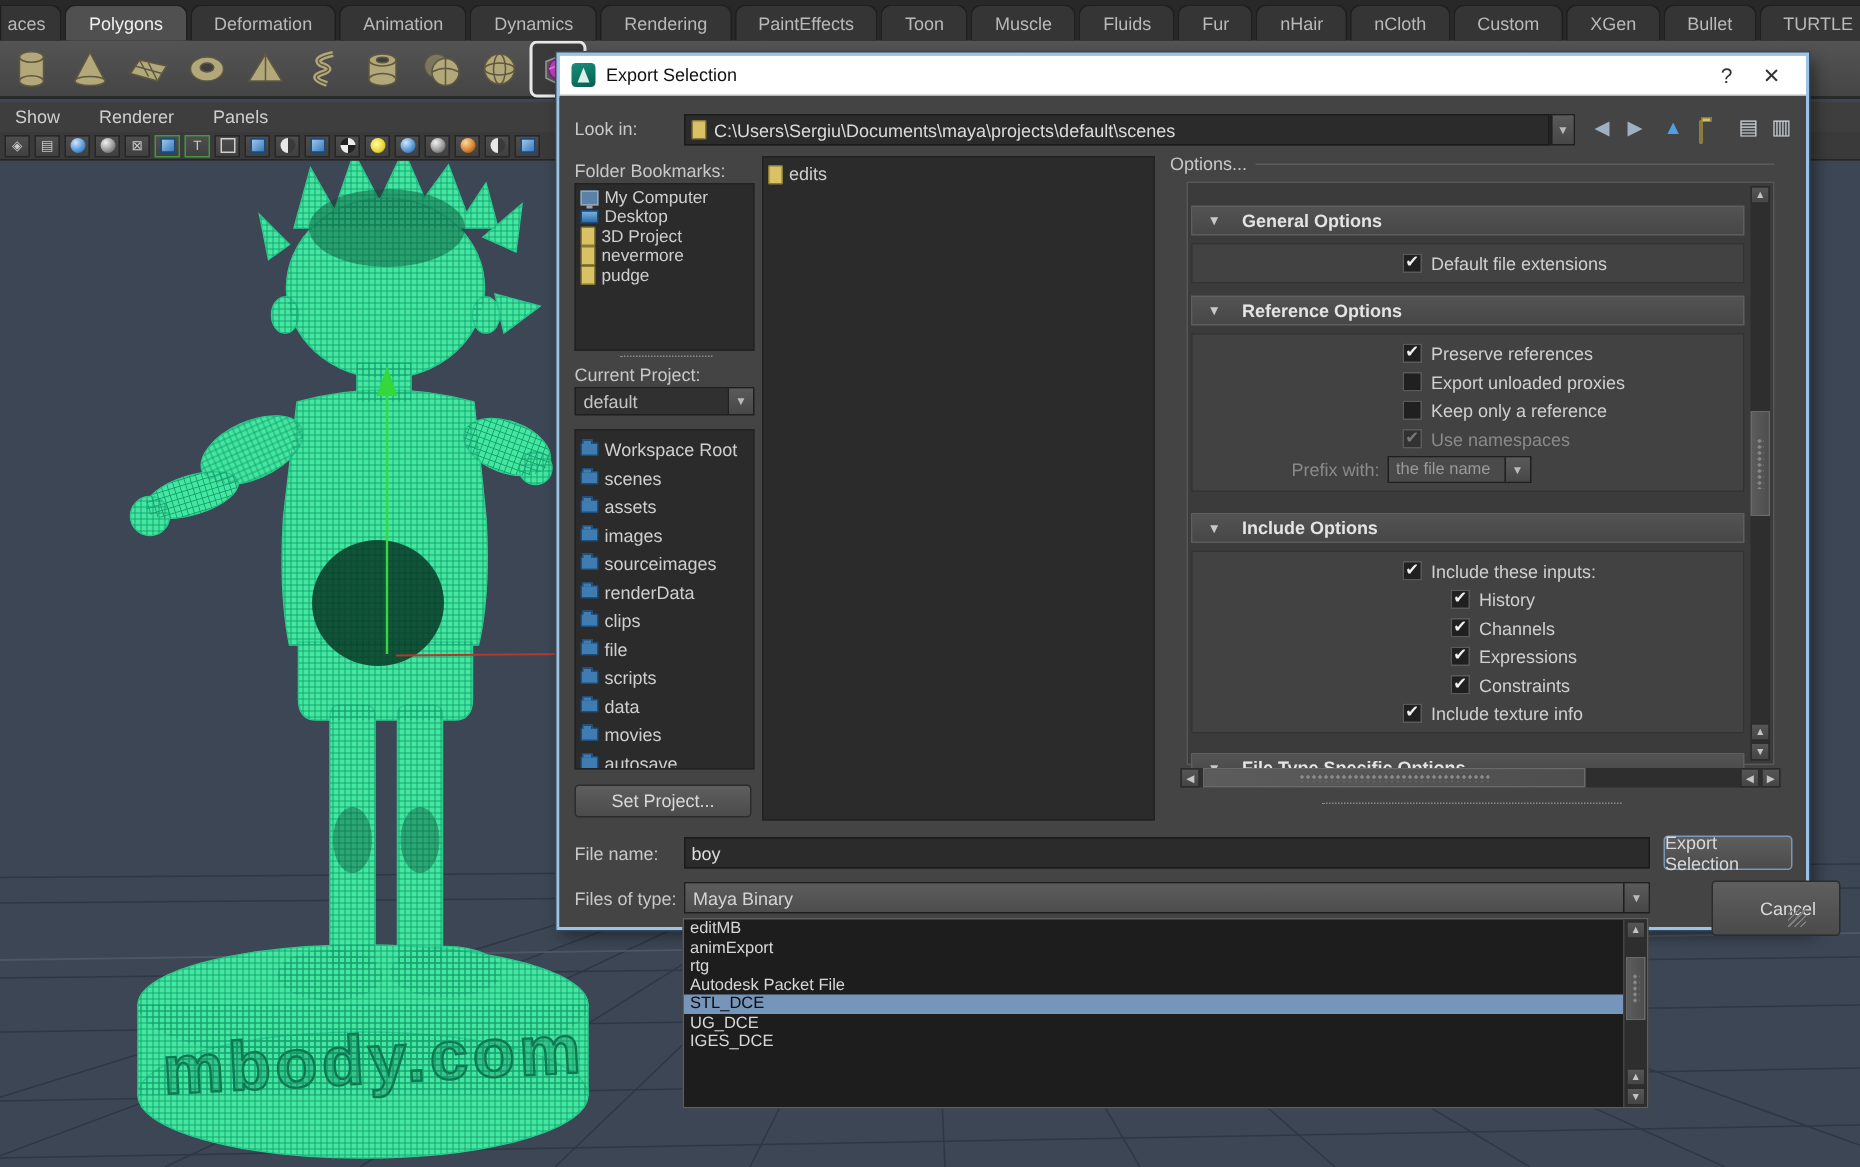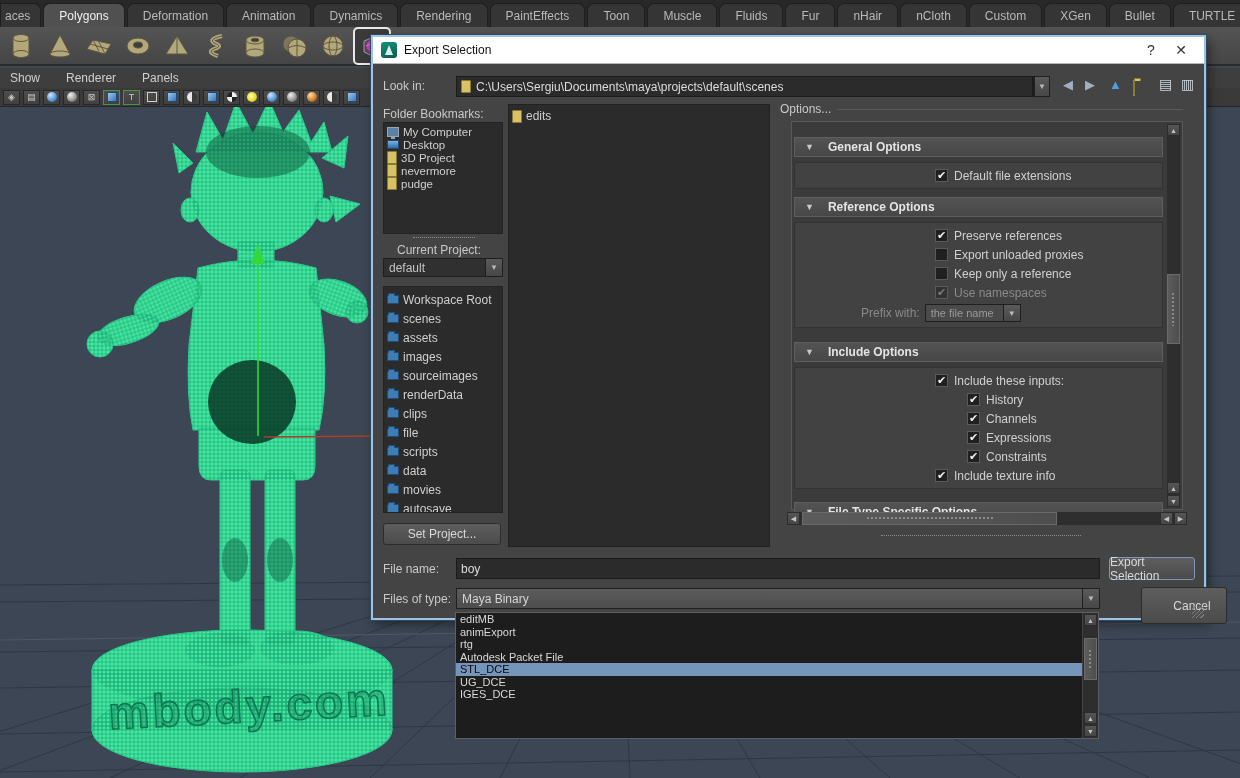--- a/index.html
+++ b/index.html
@@ -401,21 +401,21 @@
       <div class="li">
           <span class="fico tall"></span>
           <span>nevermore</span>
         </div>
       <div class="li">
           <span class="fico tall"></span>
           <span>pudge</span>
         </div>
     </div>
     <div class="abs dots" style="left:40px; top:172px; width:62px;"></div>
-    <span class="abs label" style="left:24px; top:178px;">Current Project:</span>
+    <span class="abs label" style="left:10px; top:178px;">Current Project:</span>
     <div class="abs combo" style="left:10px; top:193px; width:120px; height:19px;">
       <span class="val">default</span>
       <span class="arr">▼</span>
     </div>
     <div class="abs listbox" style="left:10px; top:221px; width:120px; height:227px; padding-top:3px;">
       <div class="li li2">
           <span class="fico blue"></span>
           <span>Workspace Root</span>
         </div>
       <div class="li li2">

